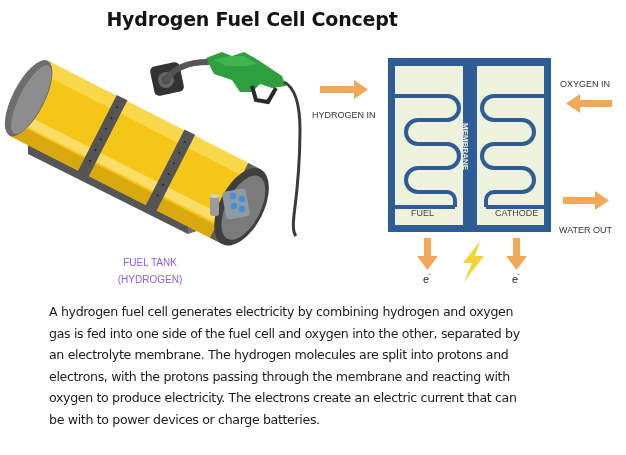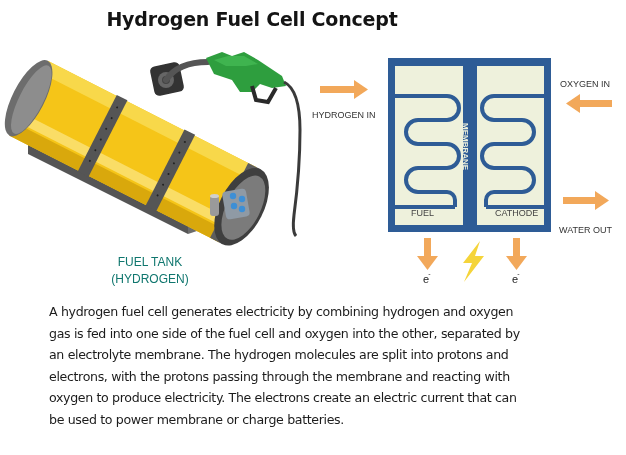--- a/index.html
+++ b/index.html
@@ -5,21 +5,21 @@
     html, body { margin: 0; padding: 0; background: #ffffff; }
     body { width: 626px; height: 455px; position: relative; overflow: hidden;
            font-family: "DejaVu Sans", sans-serif; color: #1a1a1a; }
     .title { position: absolute; left: 0; top: 8px; width: 504px; text-align: center;
              font-family: "DejaVu Sans", sans-serif; font-weight: bold; font-size: 19px;
              color: #141414; letter-spacing: -0.2px; }
     .illus { position: absolute; left: 0; top: 0; }
     .lbl { position: absolute; font-family: "Liberation Sans", sans-serif;
            font-size: 9px; color: #333333; white-space: nowrap; }
     .tank-lbl { position: absolute; left: 80px; top: 254px; width: 140px; text-align: center;
-                font-family: "Liberation Sans", sans-serif; font-size: 12px; color: #0f766e;
+                font-family: "Liberation Sans", sans-serif; font-size: 10px; color: #8b5cf6;
                 line-height: 17px; }
     .tank-lbl span { display: block; }
     .desc { position: absolute; left: 49px; top: 301px; width: 570px;
             font-family: "DejaVu Sans", sans-serif; font-size: 12.6px; line-height: 21.6px;
             color: #1c1c1c; letter-spacing: -0.35px; }
     .desc span { display: block; white-space: nowrap; }
     .e-lbl { position: absolute; font-family: "Liberation Sans", sans-serif; font-size: 11px; color: #222; }
     .e-lbl sup { font-size: 7px; position: relative; top: -2px; left: -1px; }
   </style>
 </head>
@@ -143,14 +143,14 @@
   <span>FUEL TANK</span>
   <span>(HYDROGEN)</span>
 </div>
 
 <div class="desc">
   <span>A hydrogen fuel cell generates electricity by combining hydrogen and oxygen</span>
   <span>gas is fed into one side of the fuel cell and oxygen into the other, separated by</span>
   <span>an electrolyte membrane. The hydrogen molecules are split into protons and</span>
   <span>electrons, with the protons passing through the membrane and reacting with</span>
   <span>oxygen to produce electricity. The electrons create an electric current that can</span>
-  <span>be used to power membrane or charge batteries.</span>
+  <span>be with to power devices or charge batteries.</span>
 </div>
 
 </body></html>

